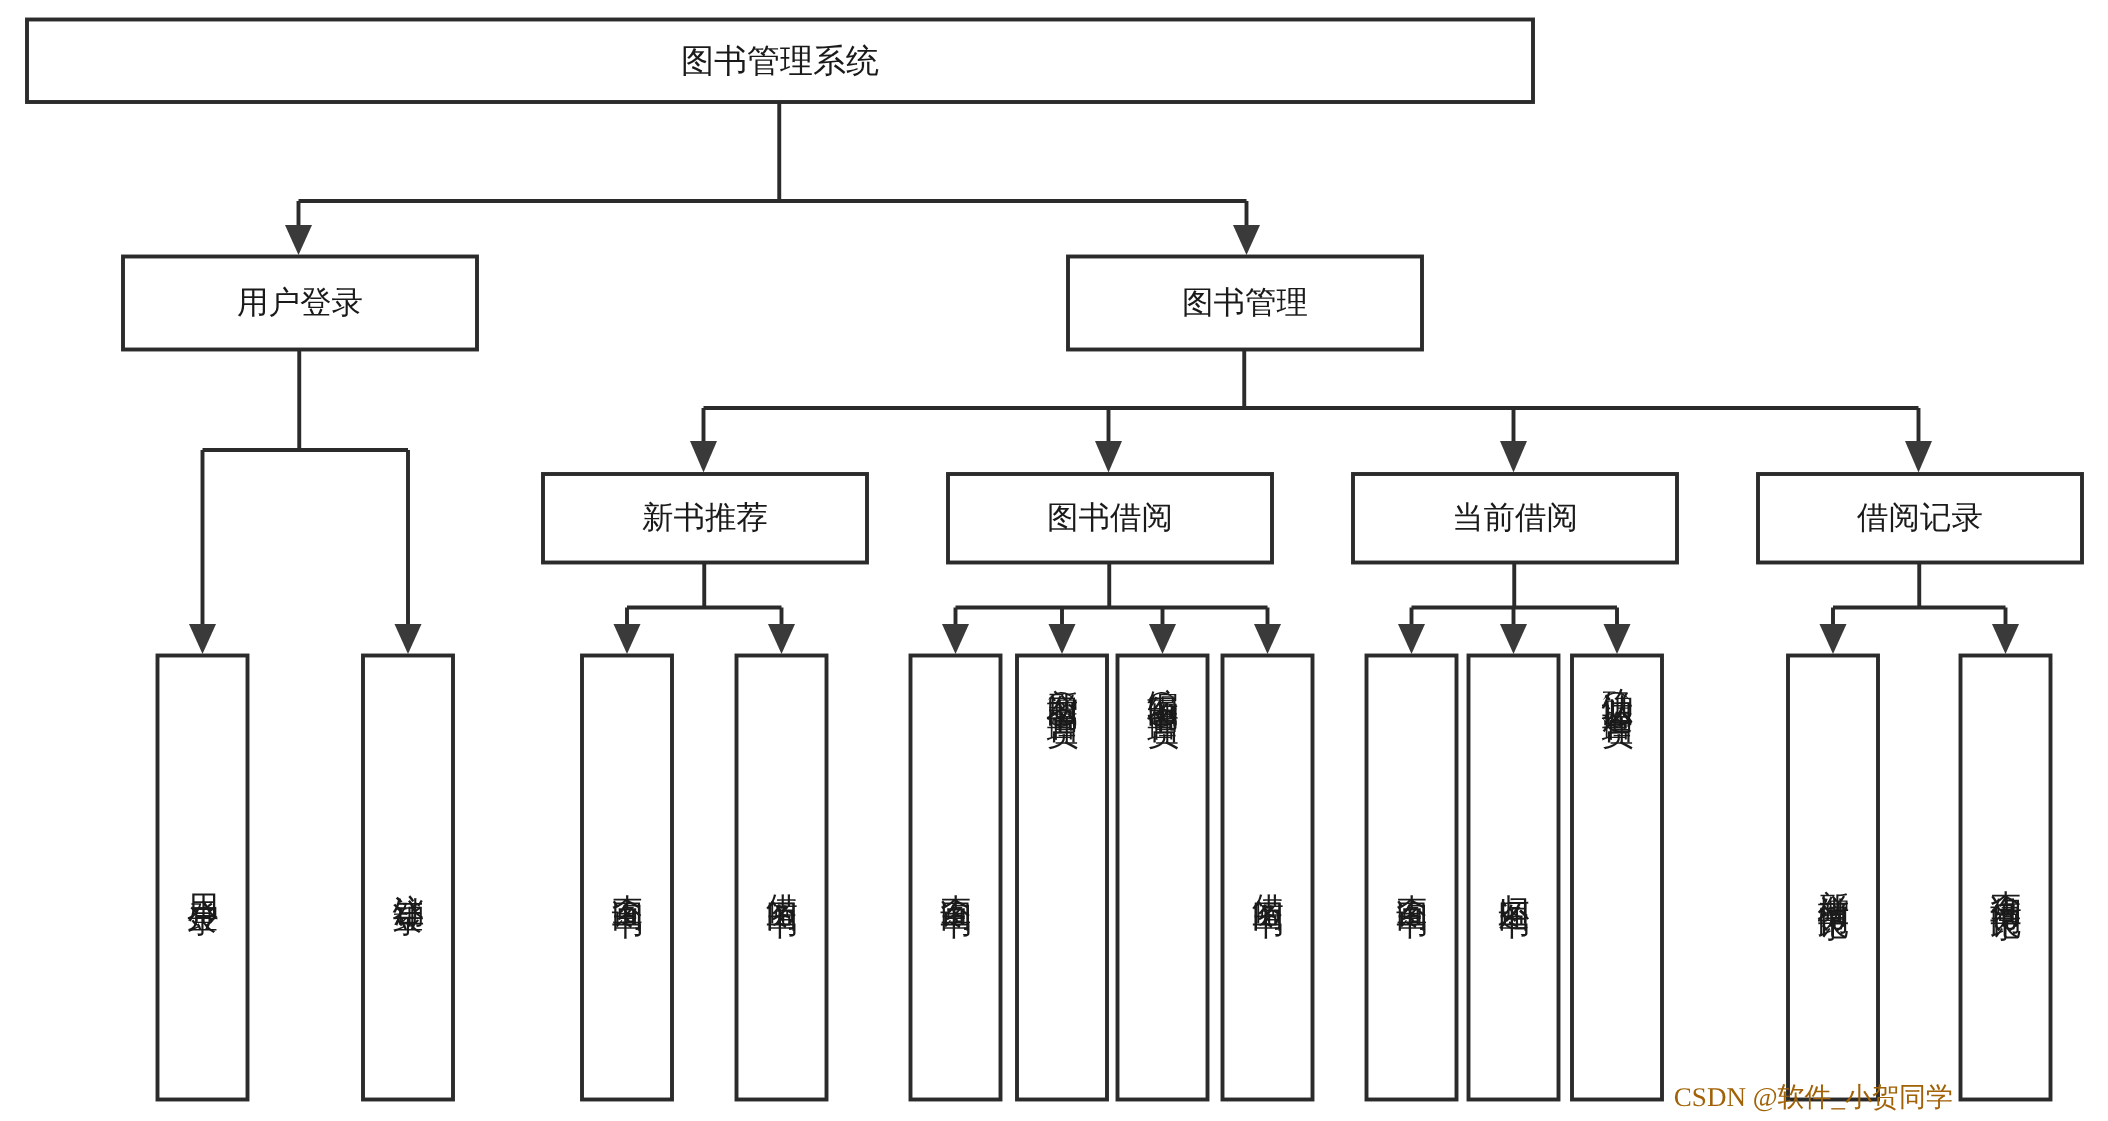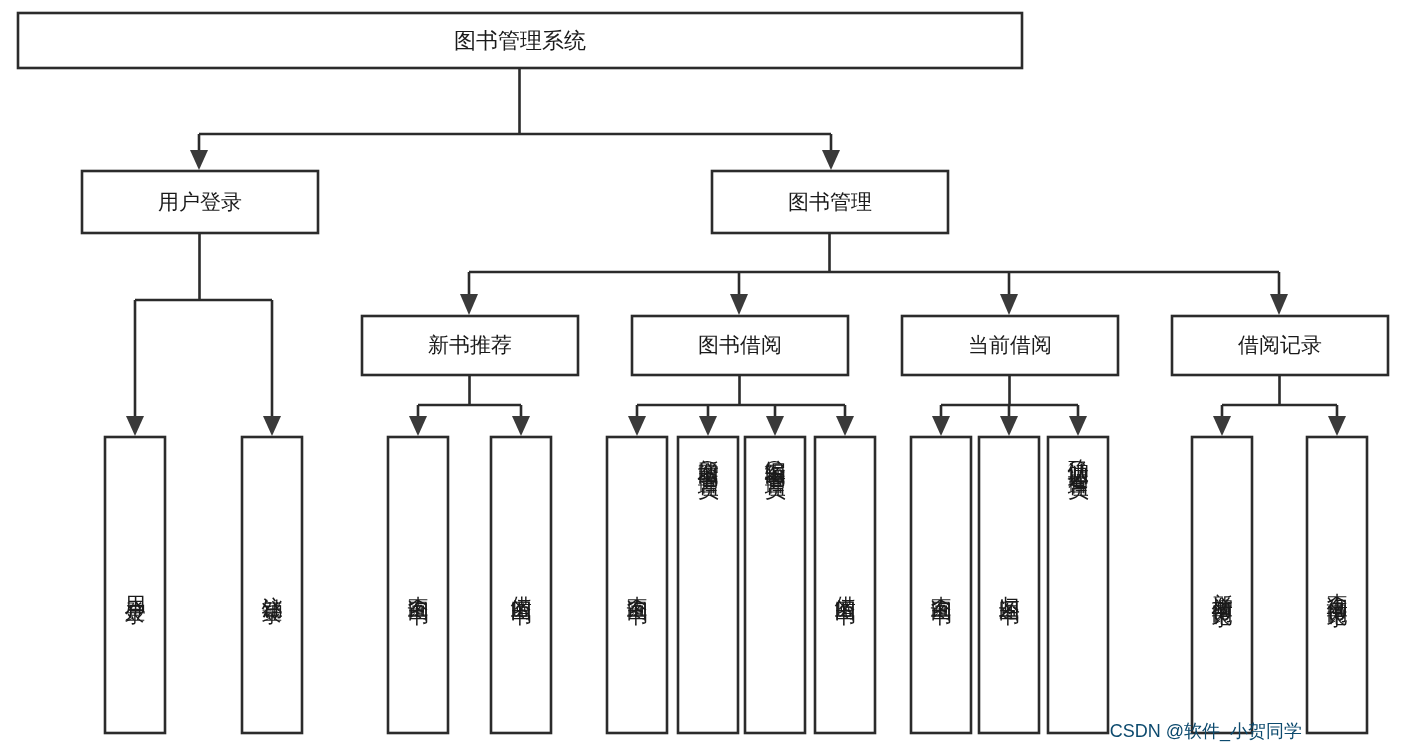--- a/index.html
+++ b/index.html
@@ -67,23 +67,23 @@
     justify-content: center;
     user-select: none;
   }
   .leaf-label.top-aligned {
     justify-content: flex-start;
   }
   #watermark {
     position: absolute;
     right: 8px;
     bottom: 4px;
-    font-family: Liberation Sans, sans-serif;
+    font-family: Liberation Serif, serif;
     font-size: 18px;
-    color: #0c4a6e;
+    color: #a16207;
     white-space: nowrap;
     user-select: none;
   }
 </style>
 </head>
 <body>
 
 <div id="diagram-root">
 
   <svg id="tree-svg" viewBox="0 0 1405 747">

